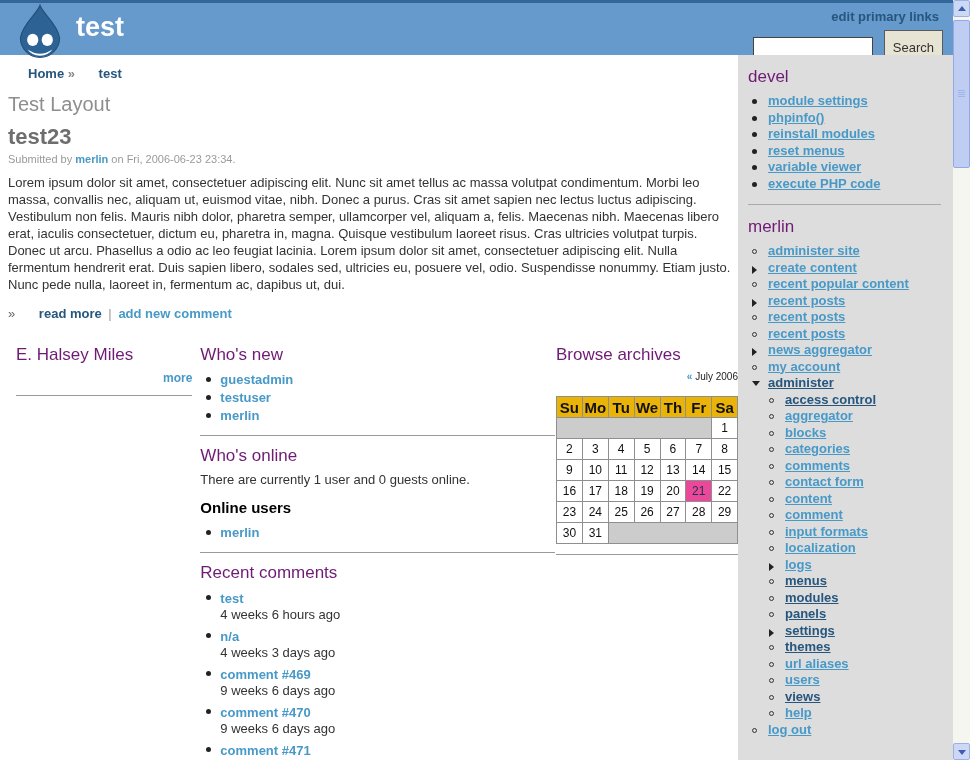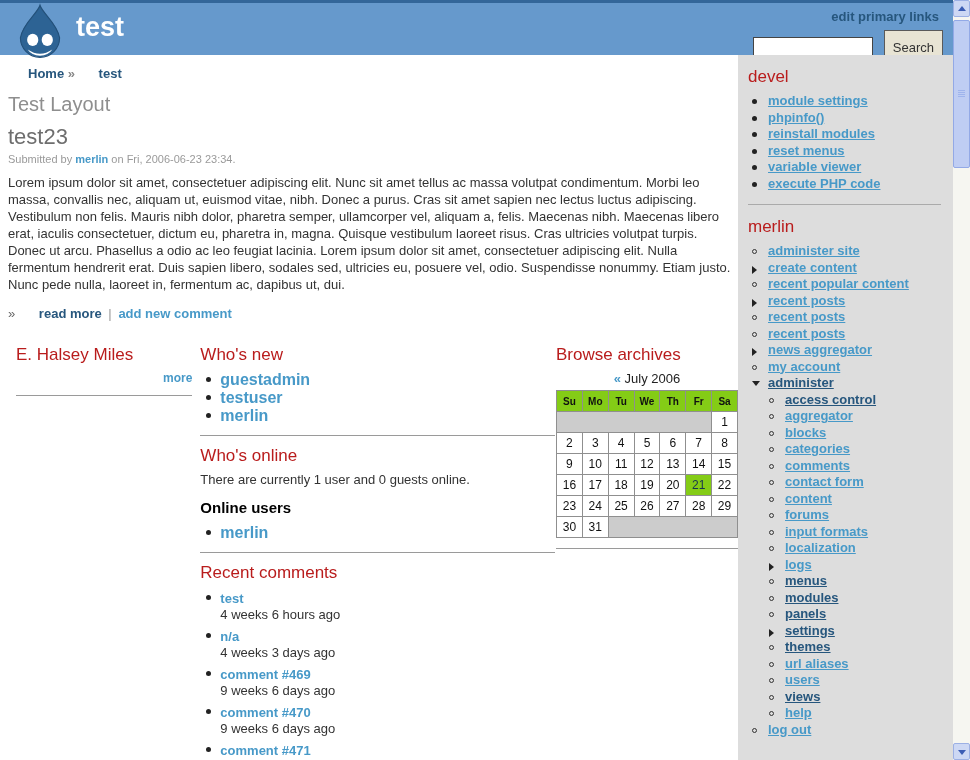--- a/index.html
+++ b/index.html
@@ -17,58 +17,58 @@
   .searchbox input { width:120px; height:21px; border:1px solid #444; background:#fff; font-size:12px; padding:2px 3px; vertical-align:middle; }
   .searchbox button { margin-left:6px; height:35px; padding:1px 8px 2px; background:#e8e4d4; border:1px solid #5a5a5a;
                       font-size:13px; color:#333; font-family:"Liberation Sans",sans-serif; vertical-align:middle; }
 
   
   .content { position:absolute; left:0; top:58px; width:738px; padding-left:8px; background:#fff; }
   .breadcrumb { font-size:13px; font-weight:bold; margin-top:8px; color:#888; }
   a.dk { color:#26567d; text-decoration:none; font-weight:bold;padding-left:20px; }
   a.lt { color:#4799c8; text-decoration:none; font-weight:bold; }
   .page-title { margin-top:12px; font-size:20px; font-weight:normal; color:#8e8e8e; }
-  .node-title { margin-top:8px; font-size:22px; font-weight:normal; color:#6e6e6e; }
+  .node-title { margin-top:8px; font-size:22px; font-weight:bold; color:#6e6e6e; }
   .submitted { margin-top:3px; font-size:11px; color:#9a9a9a; }
   .node-body { margin-top:9px; width:727px; font-size:13px; line-height:17px; color:#333; }
   .node-links { margin-top:13px; font-size:13px; }
   .node-links .sep { color:#999; font-weight:normal; padding:0 3px; }
   .node-links .guillemet { color:#666; }
 
   
   .panels { display:flex; margin-top:24px; padding-left:8px; }
   .col-left  { width:178px; }
   .col-mid   { width:358px; margin-left:8px; }
   .col-right { width:183px; margin-left:1px; }
-  h2.block-title { font-size:17px; font-weight:normal; color:#b91c1c; margin-bottom:6px; }
+  h2.block-title { font-size:17px; font-weight:normal; color:#701a75; margin-bottom:6px; }
   .more-link { display:block; text-align:right; font-size:12px; margin-top:6px; }
   .rule { border:0; border-top:1px solid #9a9a9a; height:1px; margin:10px 0; }
   ul.blist { list-style:none; margin:2px 0 4px 6px; }
-  ul.blist li { position:relative; padding-left:14px; font-size:16px; line-height:18px; }
+  ul.blist li { position:relative; padding-left:14px; font-size:13px; line-height:18px; }
   .bullet { position:absolute; left:0; top:6px; width:5px; height:5px; }
   .b-disc   { background:#222; border-radius:50%; }
   .b-circle { border:1px solid #333; border-radius:50%; background:transparent; }
   .b-tri    { width:0; height:0; border-left:5px solid #222; border-top:4px solid transparent; border-bottom:4px solid transparent; top:5px; }
   .b-tridown{ width:0; height:0; border-top:5px solid #222; border-left:4px solid transparent; border-right:4px solid transparent; top:6px; }
   .status-line { font-size:13px; color:#333; margin:2px 0 10px; }
   .sub-title { font-size:15px; font-weight:bold; color:#000; margin:12px 0 8px; }
   ul.clist { list-style:none; margin:4px 0 0 6px; }
   ul.clist li { position:relative; padding-left:14px; margin-bottom:5px; }
   ul.clist .time { font-size:13px; color:#333; line-height:15px; }
   ul.clist a { font-size:13px; line-height:16px; }
 
   
-  .cal-caption { width:182px; text-align:center; font-size:13px; color:#222; margin-bottom:4px; }
+  .cal-caption { width:182px; text-align:right; font-size:10px; color:#222; margin-bottom:14px; }
   .cal-caption a { font-weight:bold; }
   table.calendar { border-collapse:collapse; background:#fff; }
   table.calendar th, table.calendar td { border:1px solid #8f8f8f; width:26px; height:21px; text-align:center; }
-  table.calendar th { background:#84cc16; font-size:10px; color:#111; }
+  table.calendar th { background:#eab308; font-size:15px; color:#111; }
   table.calendar td { font-size:12px; color:#111; }
   table.calendar td.empty { background:#cccccc; }
-  table.calendar td.sel { background:#84cc16; color:#17344f; }
+  table.calendar td.sel { background:#ec4899; color:#17344f; }
 
   
   .sidebar { position:absolute; left:738px; top:55px; width:215px; height:705px; background:#dddddd; padding:8px 8px 0 10px; }
   .sidebar h2.block-title { margin:4px 0 6px; }
   ul.slist { list-style:none; margin-left:4px; }
   ul.slist li { position:relative; padding-left:16px; font-size:13px; line-height:16.5px; font-weight:bold; }
   ul.slist li.l1 { margin-left:17px; }
   ul.slist li .bullet { top:6px; }
   ul.slist li a { font-size:13px; }
   a.visited { color:#26567d; }
@@ -396,21 +396,21 @@
           <a href="#" class="link">contact form</a>
         </li>
 
         <li class="l1">
           <span class="bullet b-circle"></span>
           <a href="#" class="link">content</a>
         </li>
 
         <li class="l1">
           <span class="bullet b-circle"></span>
-          <a href="#" class="link">forums</a>
+          <a href="#" class="link">comment</a>
         </li>
 
         <li class="l1">
           <span class="bullet b-circle"></span>
           <a href="#" class="link">input formats</a>
         </li>
 
         <li class="l1">
           <span class="bullet b-circle"></span>
           <a href="#" class="link">localization</a>

